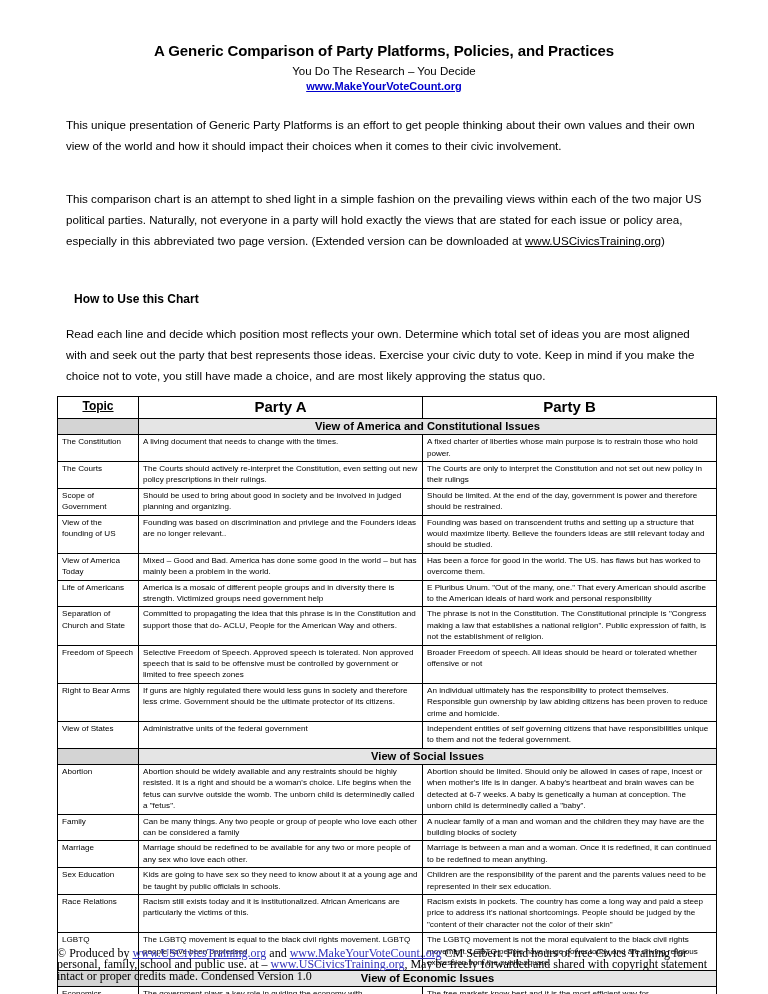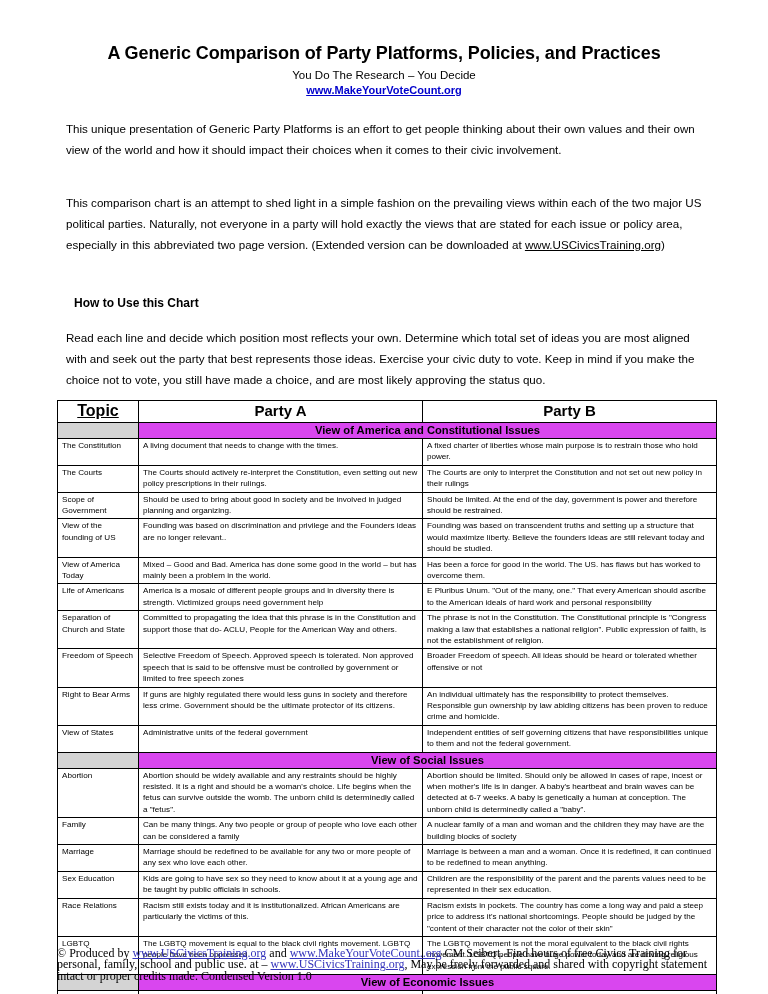--- a/index.html
+++ b/index.html
@@ -23,21 +23,21 @@
     padding: 0;
     position: relative;
   }
 
   
   .doc-header {
     text-align: center;
     padding-top: 42px;
   }
   .doc-title {
-    font-size: 18px;
+    font-size: 15px;
     font-weight: bold;
     letter-spacing: -0.1px;
     line-height: 1.25;
     margin: 0;
     text-align: center;
   }
   .doc-subtitle {
     font-size: 11.5px;
     font-weight: normal;
     margin: 3px 0 0 0;
@@ -102,25 +102,25 @@
 
   
   tr.head-row th {
     text-align: center;
     font-size: 15px;
     font-weight: bold;
     padding: 1px 2px 3px 2px;
     line-height: 17px;
     border-bottom: 1.4px solid #000;
   }
-  tr.head-row th.h-topic { font-size: 16px; text-decoration: underline; }
+  tr.head-row th.h-topic { font-size: 12px; text-decoration: underline; }
 
   
   tr.section-row td {
-    background: #d946ef;
+    background: #e5e5e5;
     font-size: 11.2px;
     font-weight: bold;
     text-align: center;
     padding: 0px 2px 1px 2px;
     line-height: 14px;
   }
   tr.section-row td.sec-blank {
     background: #d4d4d4;
   }
 

